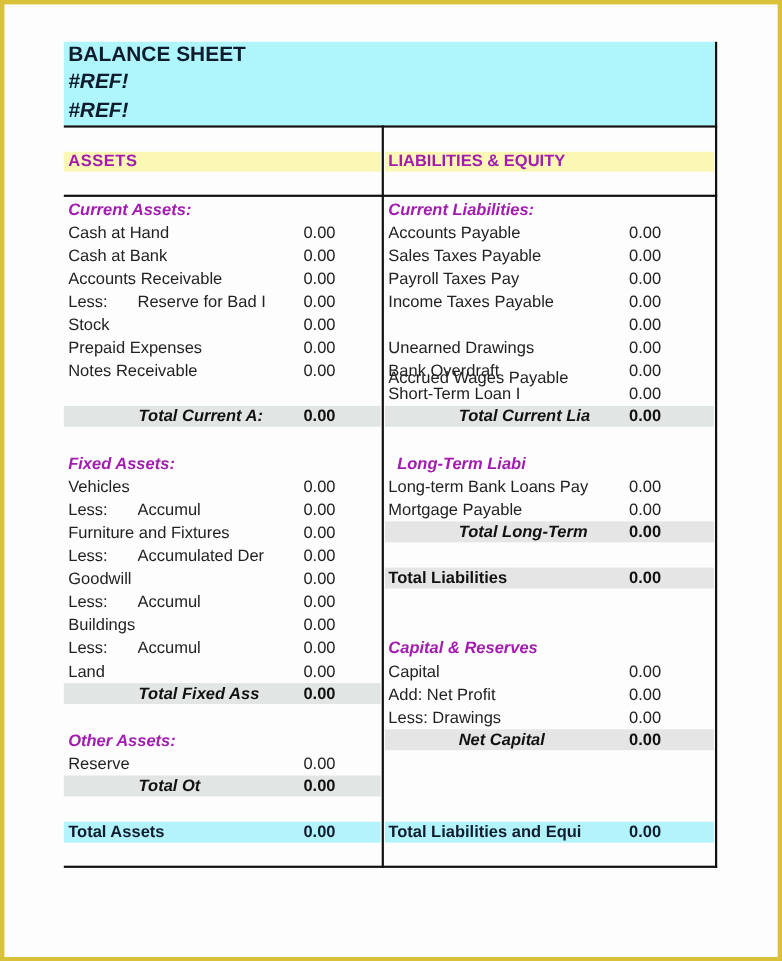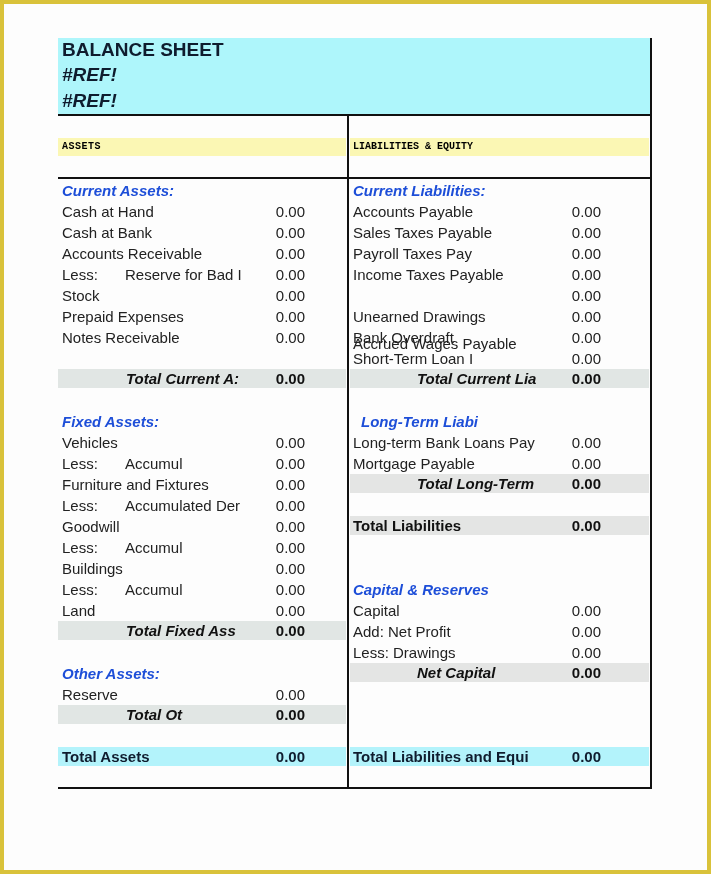--- a/index.html
+++ b/index.html
@@ -18,28 +18,27 @@
     background: #aef6fb;
   }
   .title { position: absolute; left: 62px; font-weight: bold; color: #0f1c2e; font-size: 19px; line-height: 22px; }
   .ref { position: absolute; left: 62px; font-weight: bold; font-style: italic; color: #0f1c2e; font-size: 19px; line-height: 22px; }
   .hline { position: absolute; height: 2px; background: #111; }
   .vline { position: absolute; width: 2px; background: #111; }
   .sec-band {
     position: absolute; height: 18px; background: #fbf7b4;
   }
   .sec-label {
-    position: absolute; font-size: 10px; font-weight: bold; color: #000000; letter-spacing: 0.5px;
+    position: absolute; font-size: 15px; font-weight: bold; color: #a21caf; letter-spacing: 0.5px;
     line-height: 18px;
-    font-family: Liberation Mono, monospace;
   }
   .row { position: absolute; height: 21px; line-height: 21px; font-size: 15px; color: #222; }
   .lbl { position: absolute; white-space: nowrap; overflow: hidden; }
   .val { position: absolute; text-align: right; width: 40px; }
-  .subhead { font-weight: bold; font-style: italic; color: #1d4ed8; }
+  .subhead { font-weight: bold; font-style: italic; color: #a21caf; }
   .shade { position: absolute; height: 19px; background: #e1e6e4; }
   .shade-gray { position: absolute; height: 19px; background: #e4e5e4; }
   .shade-cyan { position: absolute; height: 19px; background: #b3f3fb; }
   .tot { font-weight: bold; font-style: italic; color: #111; }
   .totb { font-weight: bold; color: #111; }
   .navy { color: #0f1c2e; }
 </style>
 </head>
 <body>
 

